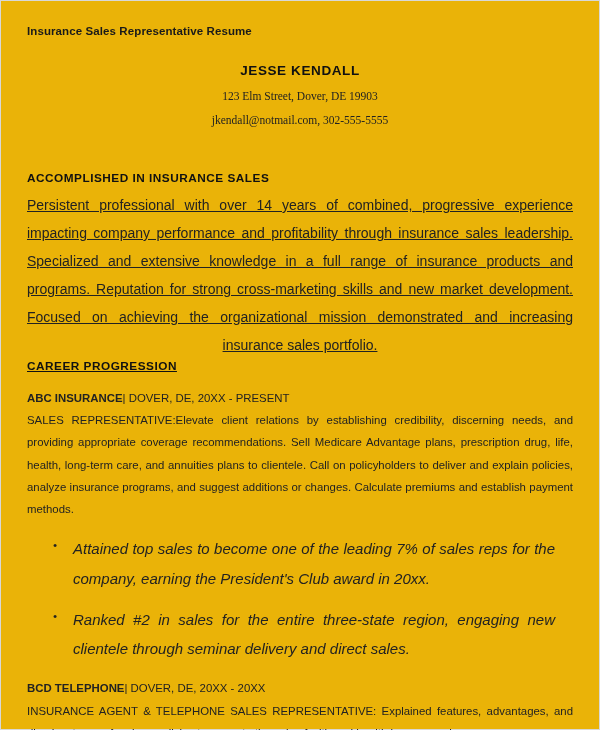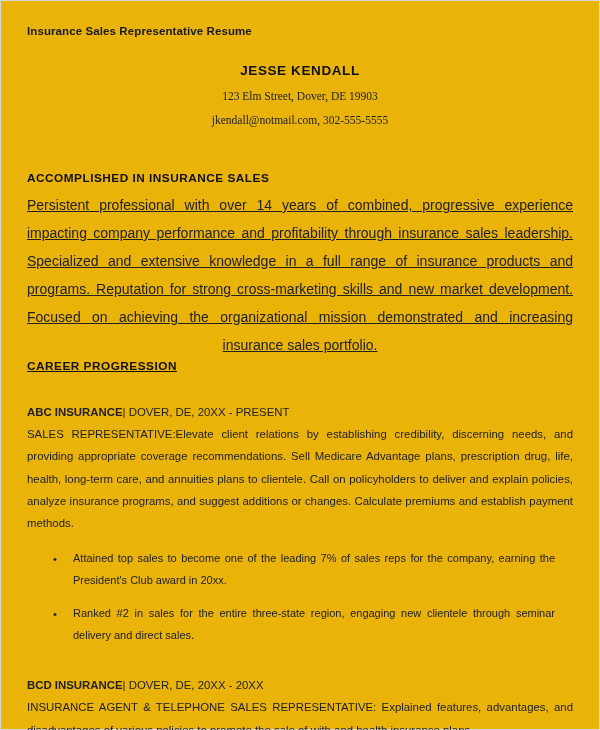--- a/index.html
+++ b/index.html
@@ -64,21 +64,21 @@
   .summary {
     margin-top: 6px;
     font-size: 14px;
     line-height: 2.0;
     text-align: justify;
     text-align-last: center;
     color: #222222;
     text-decoration: underline;
   }
   .job-block {
-    margin-top: 28px;
+    margin-top: 14px;
   }
   .job-line {
     font-size: 11.4px;
     line-height: 1.95;
     color: #222222;
   }
   .company {
     font-weight: bold;
   }
   .job-meta {
@@ -94,25 +94,26 @@
   .role-title {
     font-weight: normal;
   }
   ul.bullets {
     list-style: none;
     margin: 14px 0 0 0;
     padding: 0 18px 0 46px;
   }
   ul.bullets li {
     position: relative;
-    font-size: 11px;
+    font-size: 15px;
     line-height: 1.95;
     text-align: justify;
     margin-bottom: 12px;
     color: #222222;
+    font-style: italic;
   }
   ul.bullets li:before {
     content: "\2022";
     position: absolute;
     left: -20px;
     top: 0;
     font-size: 11.4px;
     color: #222222;
   }
 </style>
@@ -140,19 +141,19 @@
       </div>
       <p class="role-para"><span class="role-title">SALES REPRESENTATIVE:</span><span>Elevate client relations by establishing credibility, discerning needs, and providing appropriate coverage recommendations. Sell Medicare Advantage plans, prescription drug, life, health, long-term care, and annuities plans to clientele. Call on policyholders to deliver and explain policies, analyze insurance programs, and suggest additions or changes. Calculate premiums and establish payment methods.</span></p>
       <ul class="bullets">
         <li>Attained top sales to become one of the leading 7% of sales reps for the company, earning the President's Club award in 20xx.</li>
         <li>Ranked #2 in sales for the entire three-state region, engaging new clientele through seminar delivery and direct sales.</li>
       </ul>
     </div>
 
     <div class="job-block">
       <div class="job-line">
-        <span class="company">BCD INSURANCE</span><span class="job-meta">| DOVER, DE, 20XX - 20XX</span>
+        <span class="company">BCD TELEPHONE</span><span class="job-meta">| DOVER, DE, 20XX - 20XX</span>
       </div>
       <p class="role-para"><span class="role-title">INSURANCE AGENT &amp; TELEPHONE SALES REPRESENTATIVE:</span><span> Explained features, advantages, and disadvantages of various policies to promote the sale of with and health insurance plans.</span></p>
     </div>
 
   </div>
 </div>
 
 </body></html>

